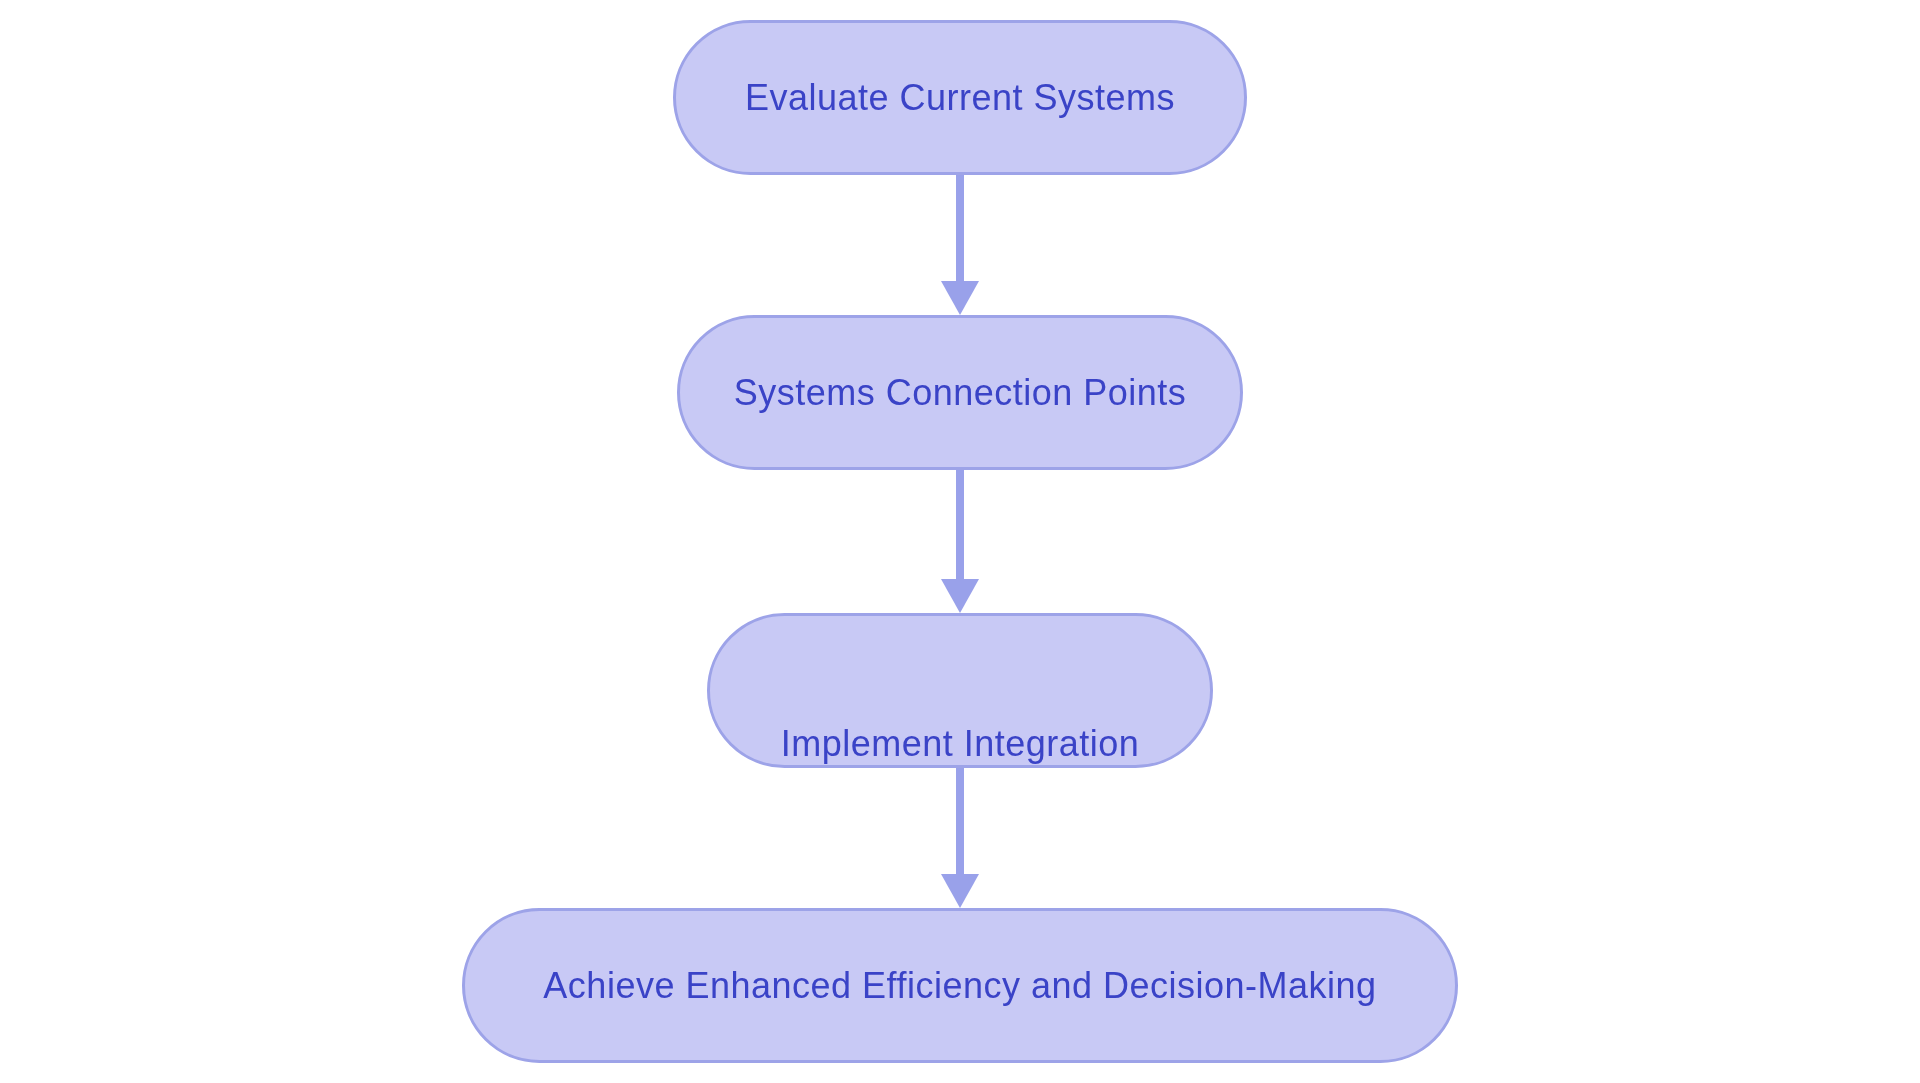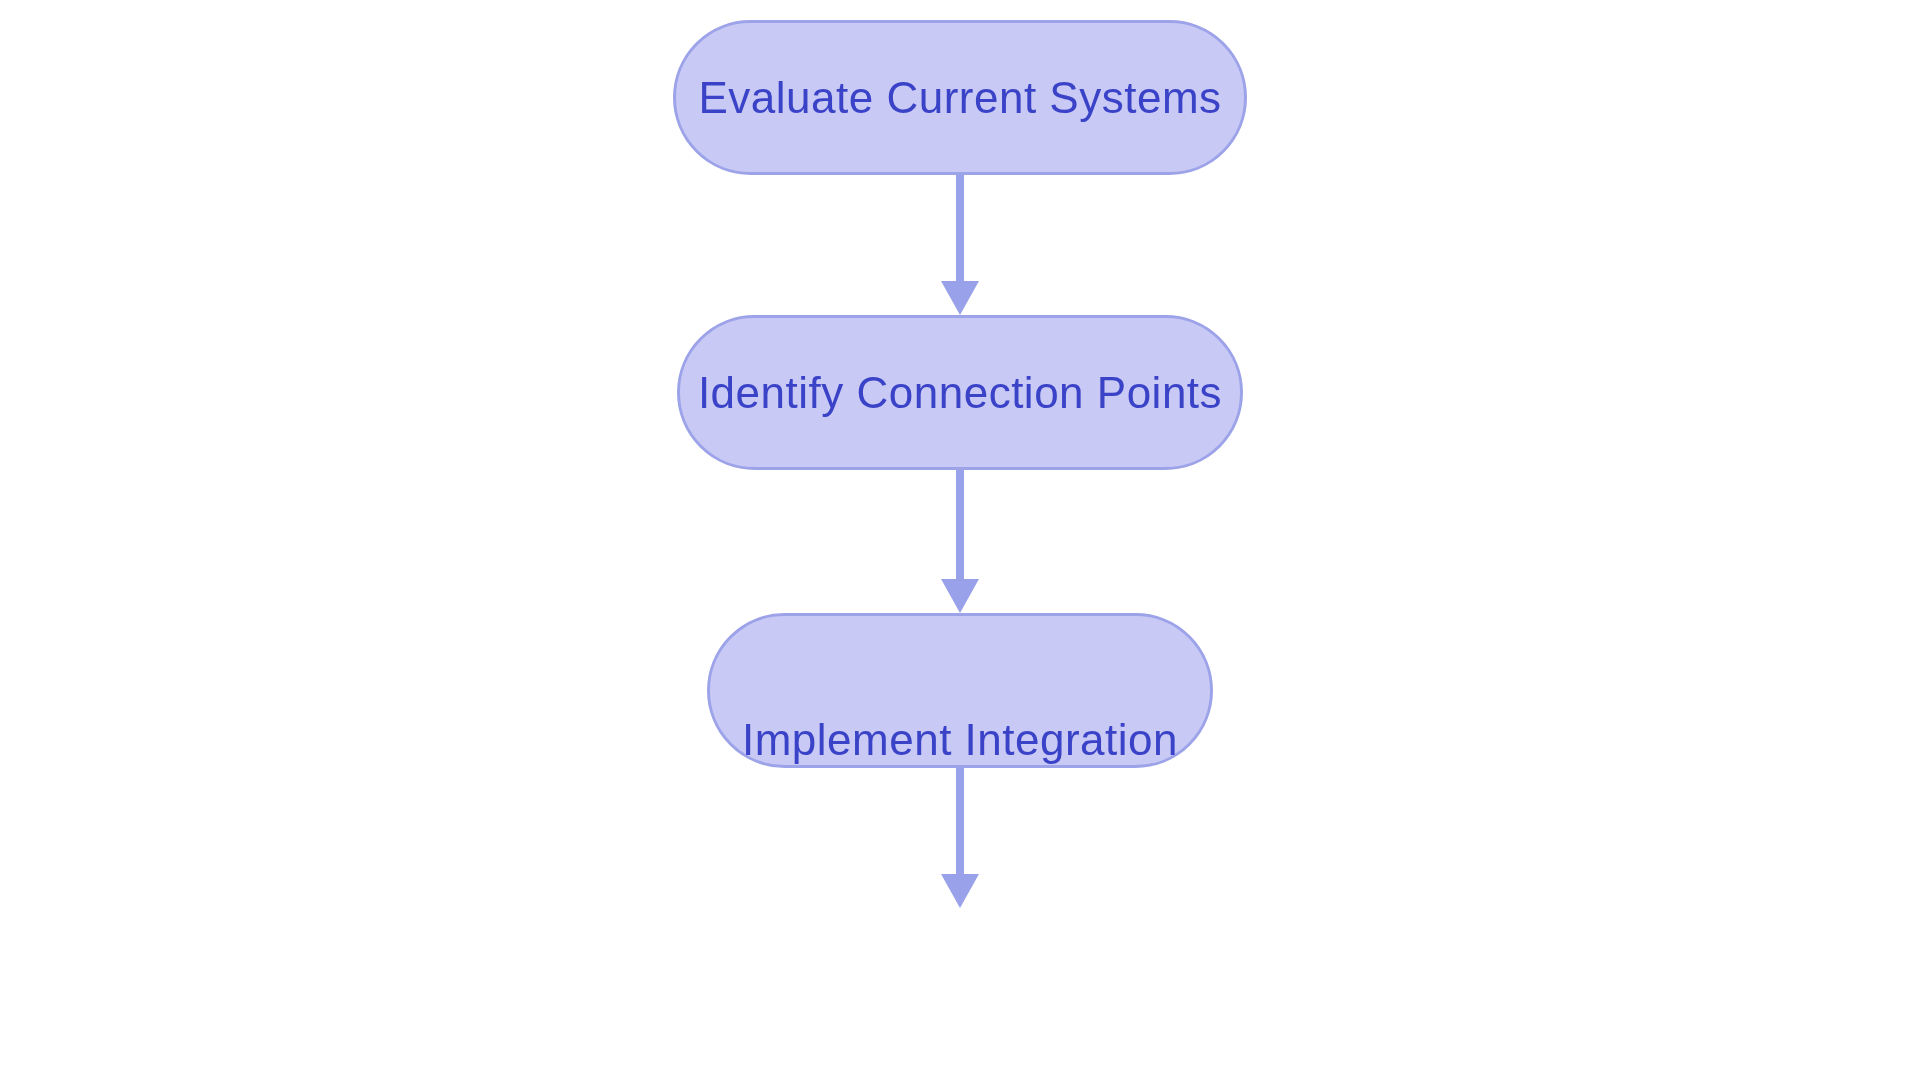--- a/index.html
+++ b/index.html
@@ -24,21 +24,21 @@
     box-sizing: border-box;
     height: 155px;
     border-radius: 78px;
     background: #c8c9f5;
     border: 3px solid #9da3e8;
     display: flex;
     align-items: center;
     justify-content: center;
     text-align: center;
     color: #3a43c7;
-    font-size: 44px;
+    font-size: 36px;
     letter-spacing: 0.5px;
     flex: 0 0 auto;
   }
   .node-1 { width: 574px; }
   .node-2 { width: 566px; }
   .node-3 { width: 506px; align-items: flex-end; }
   .node-4 { width: 996px; }
   .arrow {
     flex: 0 0 auto;
     height: 140px;
@@ -68,31 +68,34 @@
   <div class="node node-1">
     <span>Evaluate Current Systems</span>
   </div>
 
   <div class="arrow">
     <div class="arrow-line"></div>
     <div class="arrow-head"></div>
   </div>
 
   <div class="node node-2">
-    <span>Identify Connection Points</span>
+    <span>Systems Connection Points</span>
   </div>
 
   <div class="arrow arrow-2">
     <div class="arrow-line"></div>
     <div class="arrow-head"></div>
   </div>
 
   <div class="node node-3">
     <span>Implement Integration</span>
   </div>
 
   <div class="arrow">
     <div class="arrow-line"></div>
     <div class="arrow-head"></div>
   </div>
 
+  <div class="node node-4">
+    <span>Achieve Enhanced Efficiency and Decision-Making</span>
+  </div>
 
 </div>
 
 </body></html>

